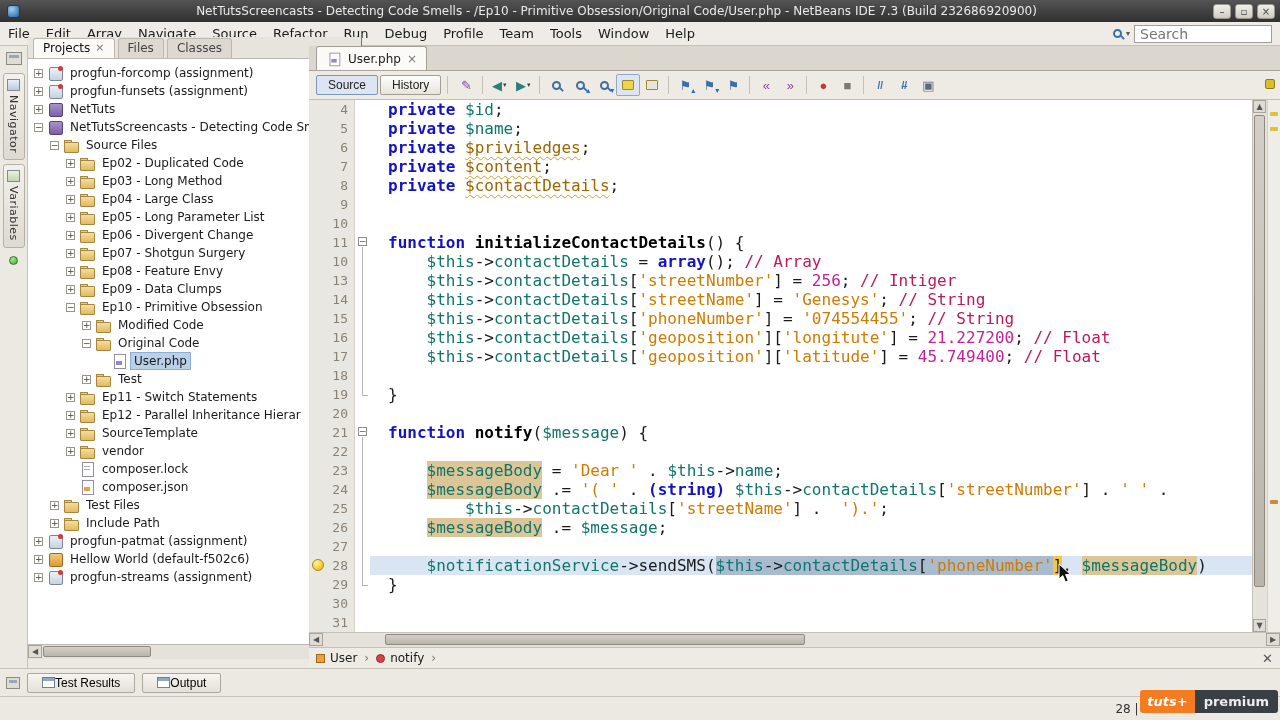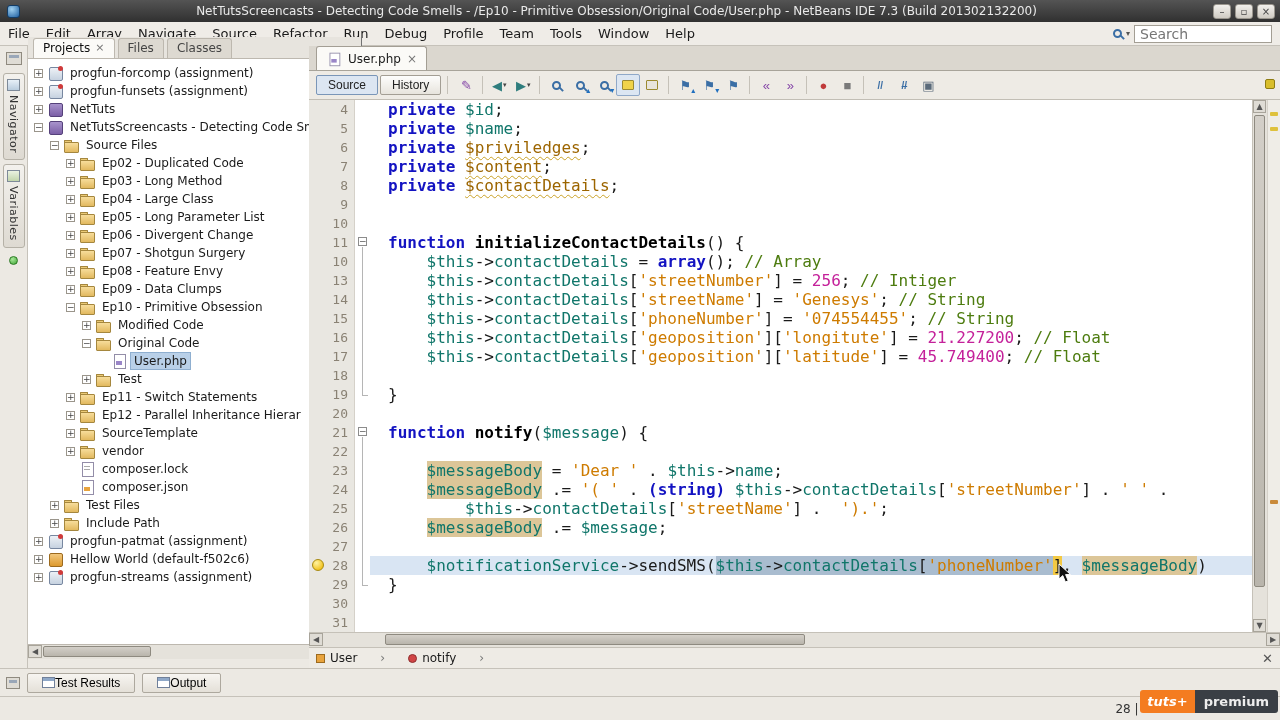--- a/index.html
+++ b/index.html
@@ -123,21 +123,21 @@
   .fold-tick { position:absolute; left:7px; width:6px; border-top:1px solid #B5B5B5; }
   .code { flex:1; font:16px/19px "DejaVu Sans Mono","Liberation Mono",monospace; white-space:pre; overflow:hidden; }
   .cline { height:19px; padding-left:18px; white-space:pre; }
   .cline.cur { background:#D9E5F3; }
   .t-k { color:#1313C2; font-weight:bold; }
   .t-v { color:#10766A; }
   .t-vw { color:#9C6500; text-decoration:underline wavy #C9A227 1px; text-underline-offset:3px; }
   .t-f { color:#000; font-weight:bold; }
   .t-s { color:#CE7B00; }
   .t-n { color:#C4219A; }
-  .t-c { color:#4d7c0f; }
+  .t-c { color:#be185d; }
   .t-p { color:#1A1A1A; }
   .occ { background:#DCC698; }
   .sel { background:#A9BCCF; }
   .bm  { background:#F3C944; }
 
   .vscroll { width:15px; background:#E5E2DB; border-left:1px solid #C5C1B8; position:relative; flex:none; }
   .stripe { width:13px; background:#EFEDE7; border-left:1px solid #D5D1C9; position:relative; flex:none; }
   .smark { position:absolute; left:2px; width:8px; height:4px; border-radius:1px; }
 
   .ehscroll { height:15px; background:#E5E2DB; border-top:1px solid #C5C1B8; position:relative; }
@@ -169,21 +169,21 @@
 
   .cursor { position:absolute; left:1058px; top:563px; z-index:50; }
 </style>
 </head>
 <body>
 
 <div id="app">
 
   <div class="titlebar">
     <span class="app-icon"></span>
-    <span class="title-text">NetTutsScreencasts - Detecting Code Smells - /Ep10 - Primitive Obsession/Original Code/User.php - NetBeans IDE 7.3 (Build 201302132200)</span>
+    <span class="title-text">NetTutsScreencasts - Detecting Code Smells - /Ep10 - Primitive Obsession/Original Code/User.php - NetBeans IDE 7.3 (Build 232686920900)</span>
     <span class="win-btns">
       <span class="win-btn">–</span>
       <span class="win-btn">▫</span>
       <span class="win-btn">×</span>
     </span>
   </div>
 
   <div class="menubar">
     <div style="display:flex">
         <div class="menu-item">File</div>
@@ -520,21 +520,21 @@
           <div class="smark" style="top: 27px; background: rgb(222, 193, 60);"></div>
           <div class="smark" style="top: 400px; background: rgb(201, 138, 58);"></div>
         </div>
     </div>
     <div class="ehscroll">
       <span class="sb-btn" style="left:0;top:0">◀</span>
       <span class="sb-btn" style="right:0;top:0">▶</span>
       <span class="sb-thumb" style="left:76px;top:1px;width:420px;height:11px"></span>
     </div>
     <div class="breadcrumb">
-      <span style="display:flex;align-items:center;gap:23px">
+      <span style="display:flex;align-items:center;gap:7px">
           <span class="bc-item">
             <span class="bc-ic class"></span>
             <span>User</span>
           </span>
           <span class="bc-sep">›</span>
           <span class="bc-item">
             <span class="bc-ic method"></span>
             <span>notify</span>
           </span>
           <span class="bc-sep">›</span>

